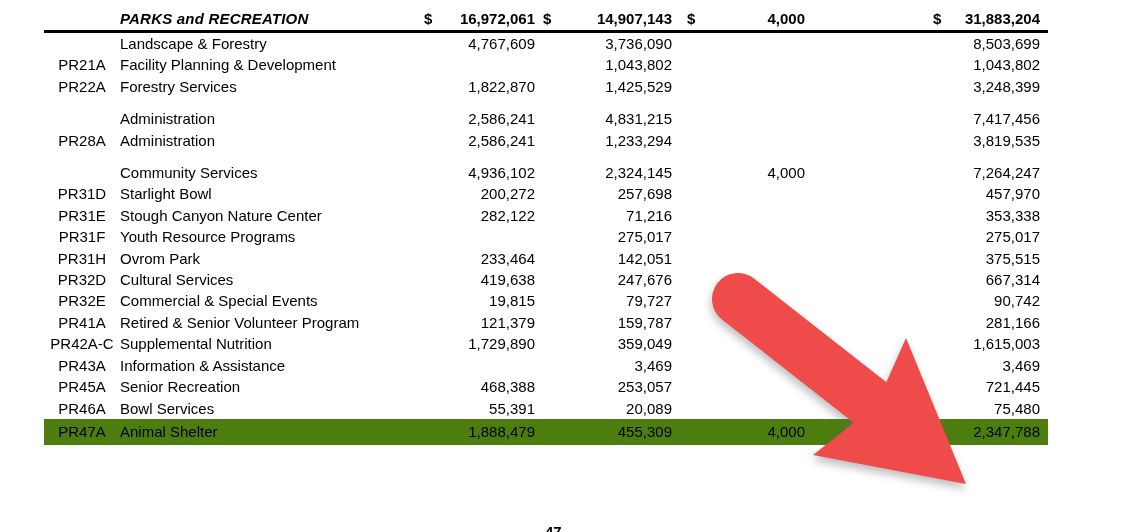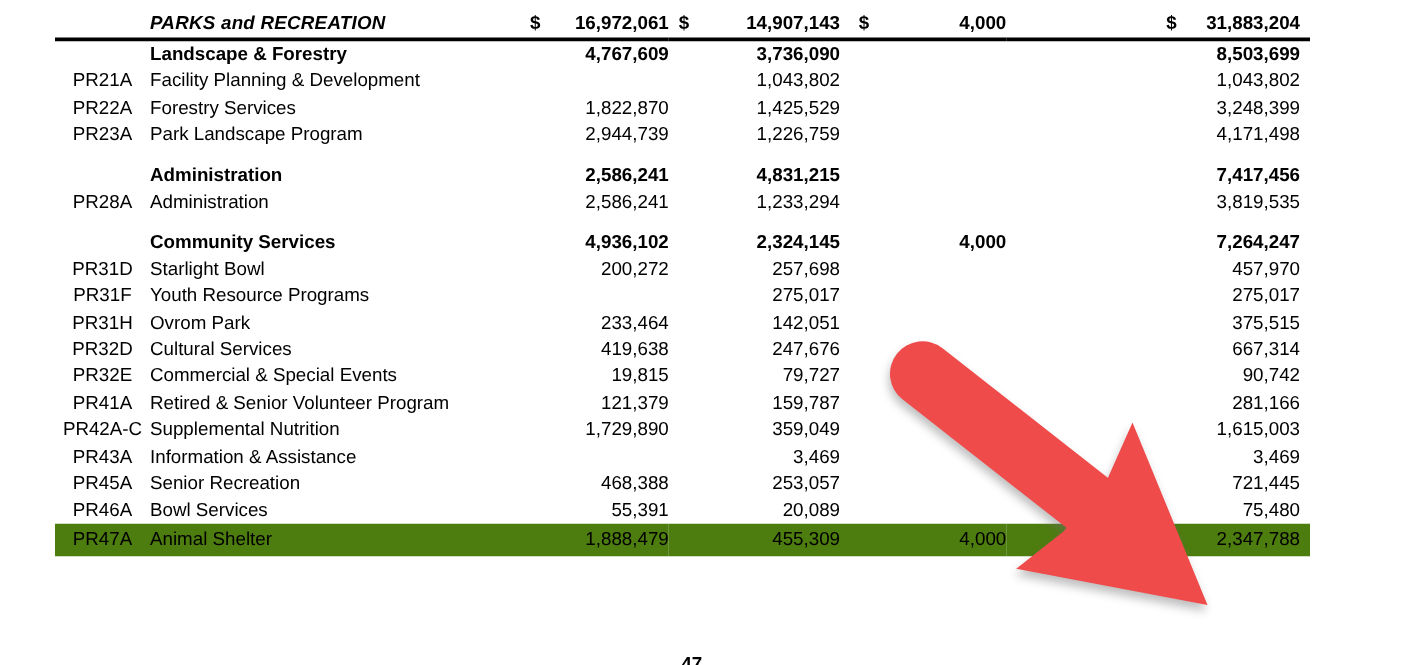--- a/index.html
+++ b/index.html
@@ -19,21 +19,21 @@
   td.title{font-weight:bold;font-style:italic;font-size:18px;letter-spacing:.2px;}
   td.code{text-align:center;font-size:14.5px;margin-left:44px;}
   td.label{padding-left:7px;}
   .amt{display:flex;}
   .val{margin-left:auto;}
   td.c1 .amt{padding-left:4px;}
   td.c2 .amt{padding-left:8px;}
   td.c3 .amt{padding-left:15px;}
   td.c4 .amt{padding-left:128px;padding-right:8px;}
   .bold{font-weight:bold;}
-  tr.section td{font-weight:bold;}
+  tr.section td{font-weight:normal;}
   tr.spacer td{height:11px;}
   tr.highlight td{height:26px;}
   svg.arrow{
     position:absolute;left:0;top:0;pointer-events:none;
     filter:drop-shadow(-1px 5px 4px rgba(110,110,110,.45));
   }
   .pageno{position:absolute;left:545px;top:523px;font-size:15px;font-weight:bold;}
 </style>
 </head>
 <body>
@@ -148,44 +148,20 @@
               <span class="val"></span>
             </div>
           </td>
       <td class="c4">
             <div class="amt">
               <span class="val">3,248,399</span>
             </div>
           </td>
     </tr>
 
-    <tr>
-      <td class="code">PR23A</td>
-      <td class="label">Park Landscape Program</td>
-      <td class="c1">
-            <div class="amt">
-              <span class="val">2,944,739</span>
-            </div>
-          </td>
-      <td class="c2">
-            <div class="amt">
-              <span class="val">1,226,759</span>
-            </div>
-          </td>
-      <td class="c3">
-            <div class="amt">
-              <span class="val"></span>
-            </div>
-          </td>
-      <td class="c4">
-            <div class="amt">
-              <span class="val">4,171,498</span>
-            </div>
-          </td>
-    </tr>
 
 
     <tr class="spacer">
           <td colspan="6"></td>
         </tr>
 
     <tr class="section">
       <td class="code"></td>
       <td class="label">Administration</td>
       <td class="c1">
@@ -283,20 +259,44 @@
               <span class="val"></span>
             </div>
           </td>
       <td class="c4">
             <div class="amt">
               <span class="val">457,970</span>
             </div>
           </td>
     </tr>
 
+    <tr>
+      <td class="code">PR31E</td>
+      <td class="label">Stough Canyon Nature Center</td>
+      <td class="c1">
+            <div class="amt">
+              <span class="val">282,122</span>
+            </div>
+          </td>
+      <td class="c2">
+            <div class="amt">
+              <span class="val">71,216</span>
+            </div>
+          </td>
+      <td class="c3">
+            <div class="amt">
+              <span class="val"></span>
+            </div>
+          </td>
+      <td class="c4">
+            <div class="amt">
+              <span class="val">353,338</span>
+            </div>
+          </td>
+    </tr>
 
     <tr>
       <td class="code">PR31F</td>
       <td class="label">Youth Resource Programs</td>
       <td class="c1">
             <div class="amt">
               <span class="val"></span>
             </div>
           </td>
       <td class="c2">

